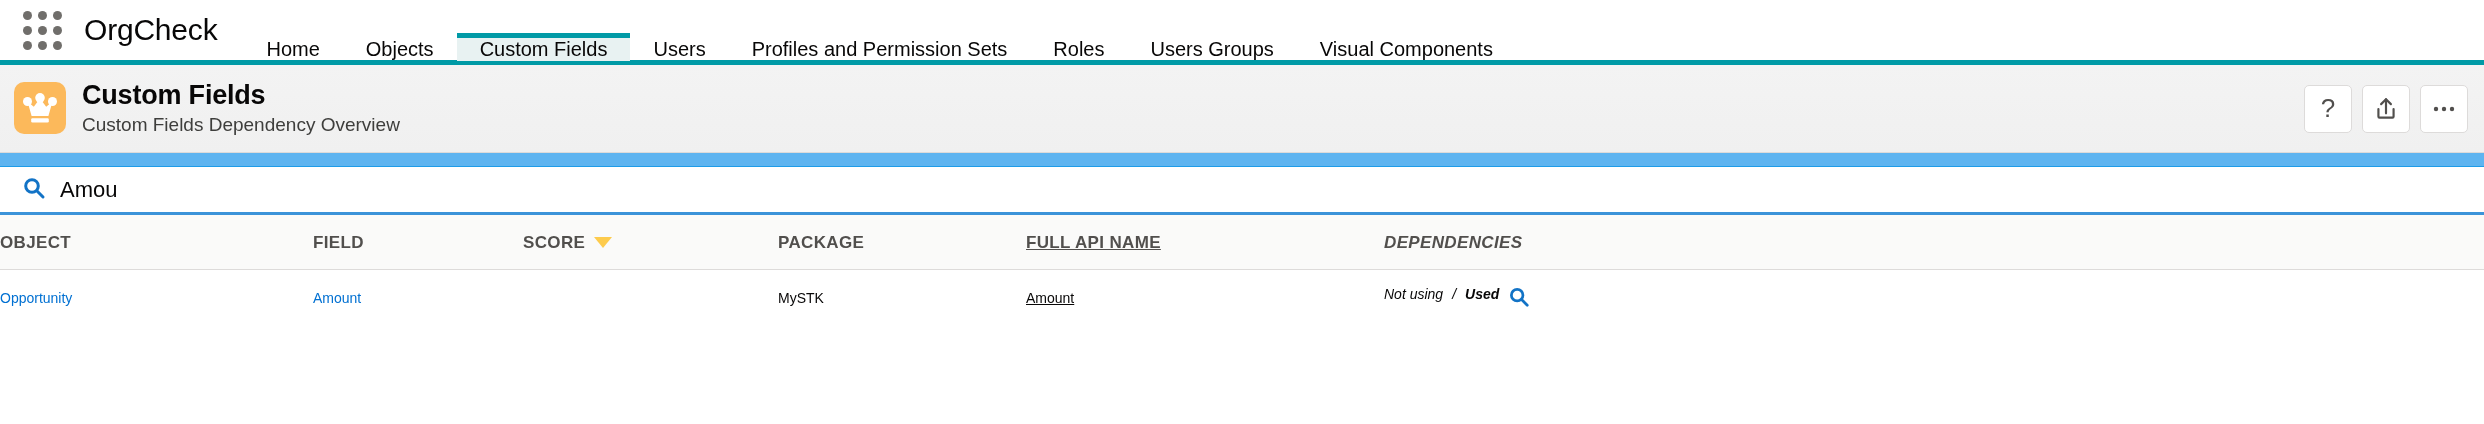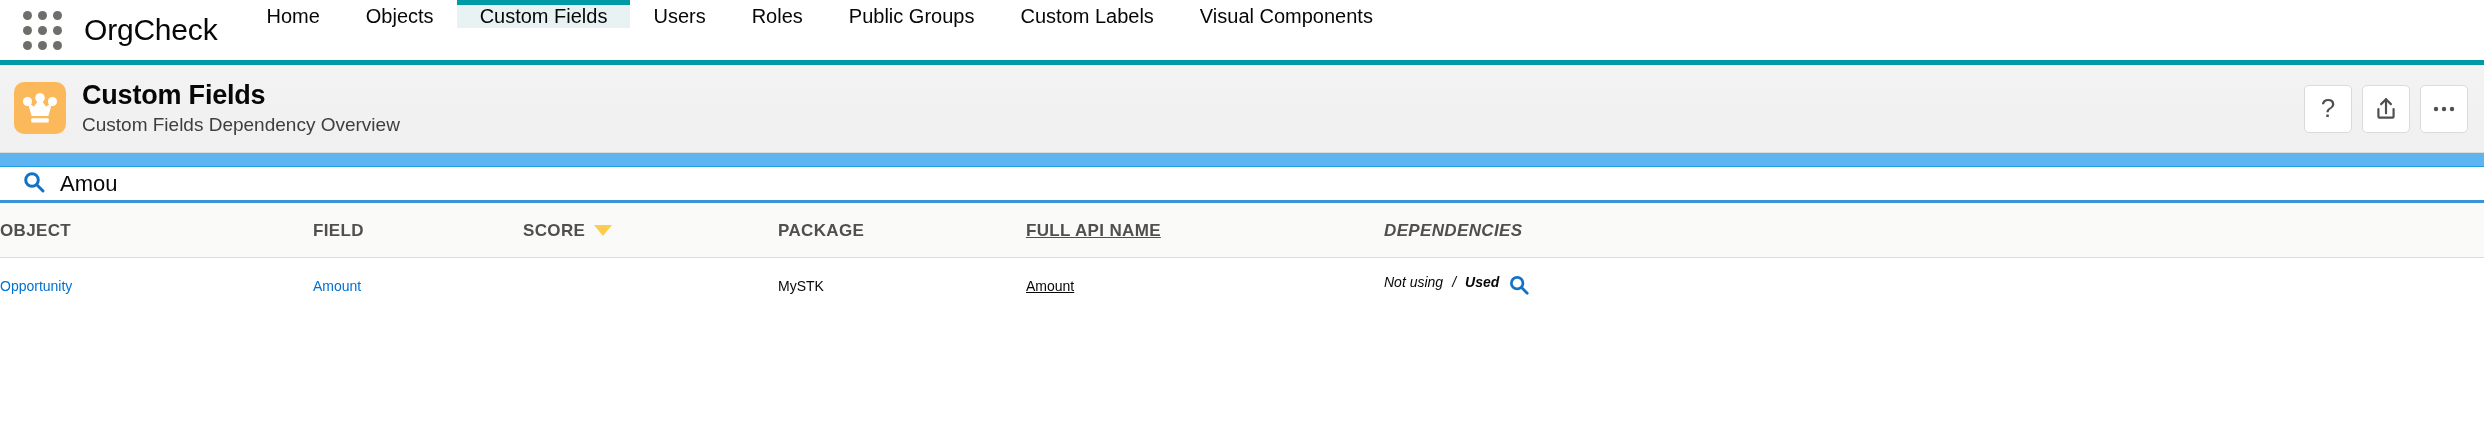--- a/index.html
+++ b/index.html
@@ -46,23 +46,24 @@
     font-size: 30px;
     font-weight: 400;
     color: #16325c;
     color: #080707;
     letter-spacing: -0.2px;
     padding-right: 26px;
     white-space: nowrap;
   }
   .nav-items {
     display: flex;
-    align-items: flex-start;
+    align-items: center;
     flex: 1;
     min-width: 0;
+    margin-top: 34px;
   }
   .nav-item {
     display: flex;
     align-items: center;
     padding: 0 23px;
     font-size: 20px;
     color: #080707;
     white-space: nowrap;
     cursor: pointer;
     position: relative;
@@ -145,21 +146,21 @@
 
   
   .blue-strip {
     height: 14px;
     background: #5eb4f0;
     border-bottom: 1px solid #1e9ce8;
   }
 
   
   .search-row {
-    height: 36px;
+    height: 48px;
     background: #ffffff;
     display: flex;
     align-items: center;
     padding-left: 22px;
     border-bottom: 3px solid #3b93d9;
   }
   .search-icon { flex: none; display: block; margin-right: 14px; }
   .search-input {
     border: none;
     outline: none;
@@ -231,23 +232,23 @@
         <i></i>
         <i></i>
     </span>
   </div>
   <div class="brand">OrgCheck</div>
   <div class="nav-items">
     <div class="nav-item">Home</div>
     <div class="nav-item">Objects</div>
     <div class="nav-item active">Custom Fields</div>
     <div class="nav-item">Users</div>
+    <div class="nav-item">Profiles and Permission Sets</div>
     <div class="nav-item">Roles</div>
-    <div class="nav-item">Public Groups</div>
-    <div class="nav-item">Custom Labels</div>
+    <div class="nav-item">Users Groups</div>
     <div class="nav-item">Visual Components</div>
   </div>
 </div>
 <div class="teal-rule"></div>
 
 <div class="page-header">
   <div class="header-left">
     <div class="obj-icon">
       <svg width="34" height="30" viewBox="0 0 34 30" aria-hidden="true">
         <circle cx="4.5" cy="8.5" r="4.5" fill="#ffffff"></circle>

